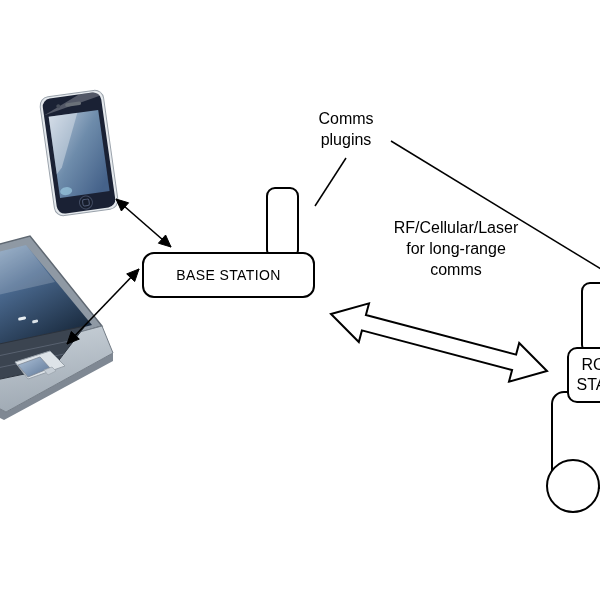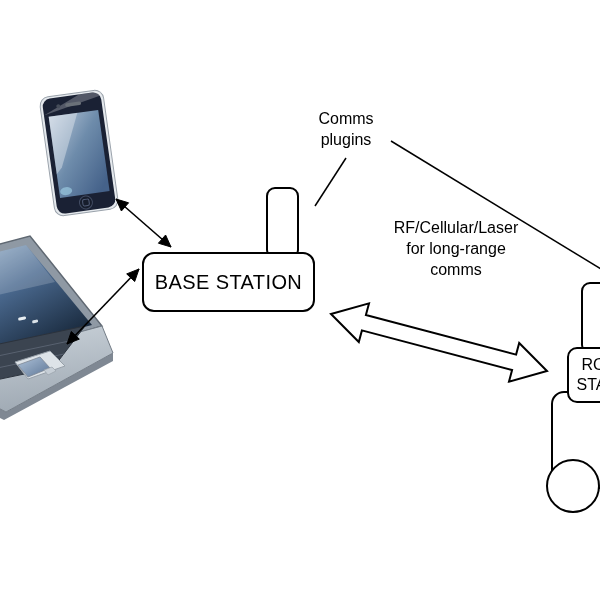--- a/index.html
+++ b/index.html
@@ -7,22 +7,22 @@
     position:relative;width:600px;height:600px;background:#ffffff;
     overflow:hidden;font-family:"Liberation Sans",sans-serif;color:#000;
   }
   svg.layer{position:absolute;left:0;top:0;z-index:1;}
   .node{
     position:absolute;background:#fff;border:2px solid #000;box-sizing:border-box;
     display:flex;align-items:center;justify-content:center;text-align:center;
     z-index:2;color:#000;
   }
   #base-station{
-    left:142px;top:252px;width:173px;height:60px;border-radius:12px;
-    font-size:20px;letter-spacing:.4px;
+    left:142px;top:252px;width:173px;height:46px;border-radius:12px;
+    font-size:14px;letter-spacing:.4px;
   }
   #robot-station{
     left:567px;top:347px;width:86px;height:56px;border-radius:10px;
     font-size:16px;line-height:20px;
   }
   .lbl{position:absolute;z-index:2;text-align:center;font-size:16px;line-height:21px;color:#000;}
   #comms-label{left:311px;top:108px;width:70px;}
   #rf-label{left:385px;top:217px;width:142px;}
 </style>
 </head>

